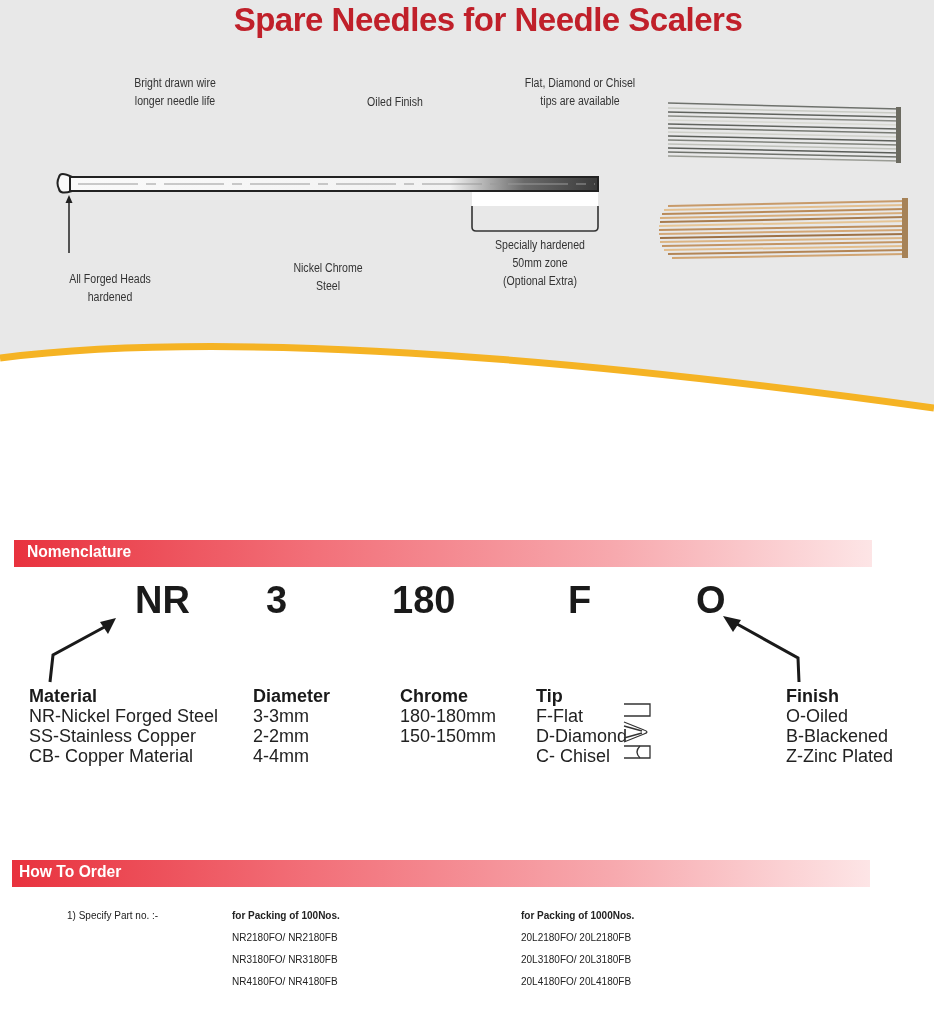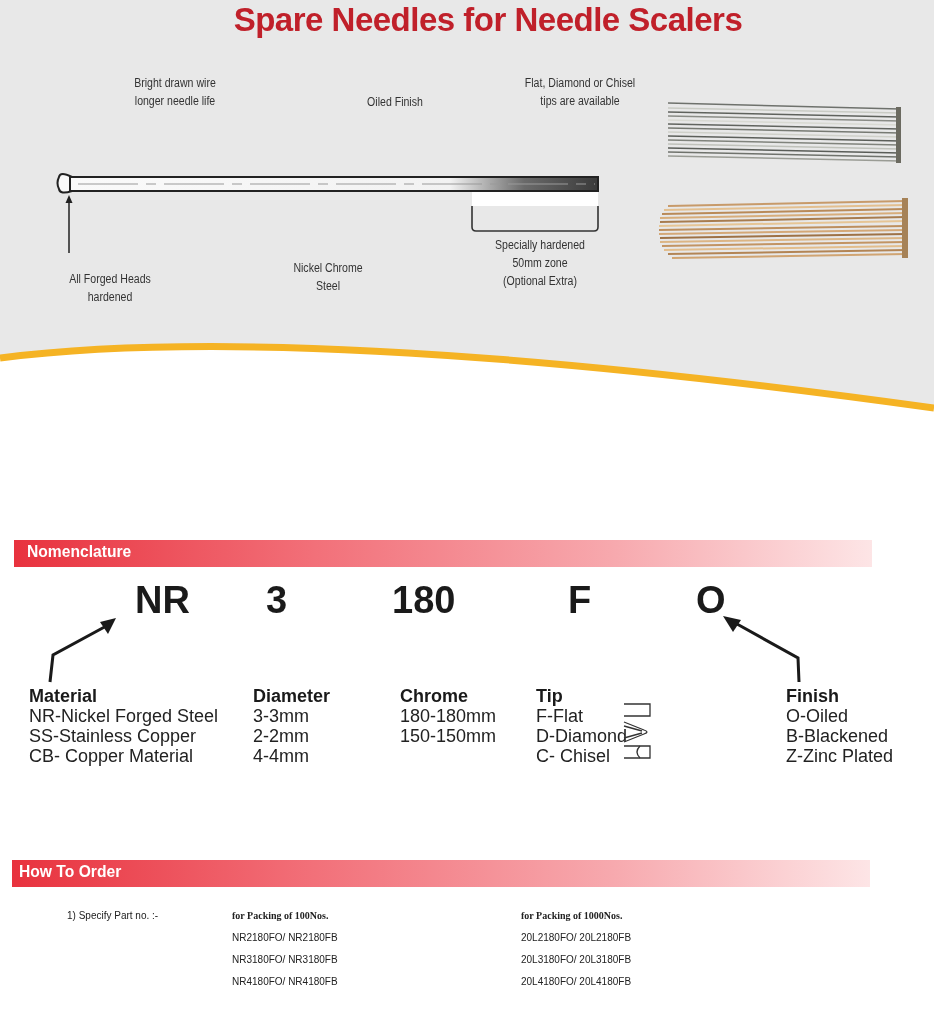--- a/index.html
+++ b/index.html
@@ -23,21 +23,21 @@
     background: linear-gradient(to right, #e8323e 0%, #f27079 35%, #f7a9ae 70%, #fde5e6 100%); }
   .bar-label { position: absolute; left: 13px; top: 2px; font-weight: bold; font-size: 17px; color: #fff;
     transform: scaleX(0.92); transform-origin: left; white-space: nowrap; }
 
   .code { position: absolute; top: 578px; font-weight: bold; font-size: 38px; color: #1a1a1a; line-height: 44px; }
 
   .col { position: absolute; top: 686px; font-size: 18px; line-height: 20px; color: #222; }
   .col .head { font-weight: bold; color: #1a1a1a; }
 
   .order { position: absolute; top: 905px; font-size: 10px; line-height: 22px; color: #222; }
-  .order .bold { font-weight: bold; font-family: Liberation Serif, serif; }
+  .order .bold { font-weight: bold; }
 </style>
 </head>
 <body>
 
 <div class="hero"></div>
 <svg class="hero-curve" width="934" height="100" viewBox="0 0 934 100">
   <path d="M0,28 Q300,-10 934,78 L934,100 L0,100 Z" fill="#ffffff"></path>
   <path d="M0,28 Q300,-10 934,78" fill="none" stroke="#f5b324" stroke-width="7"></path>
 </svg>
 

